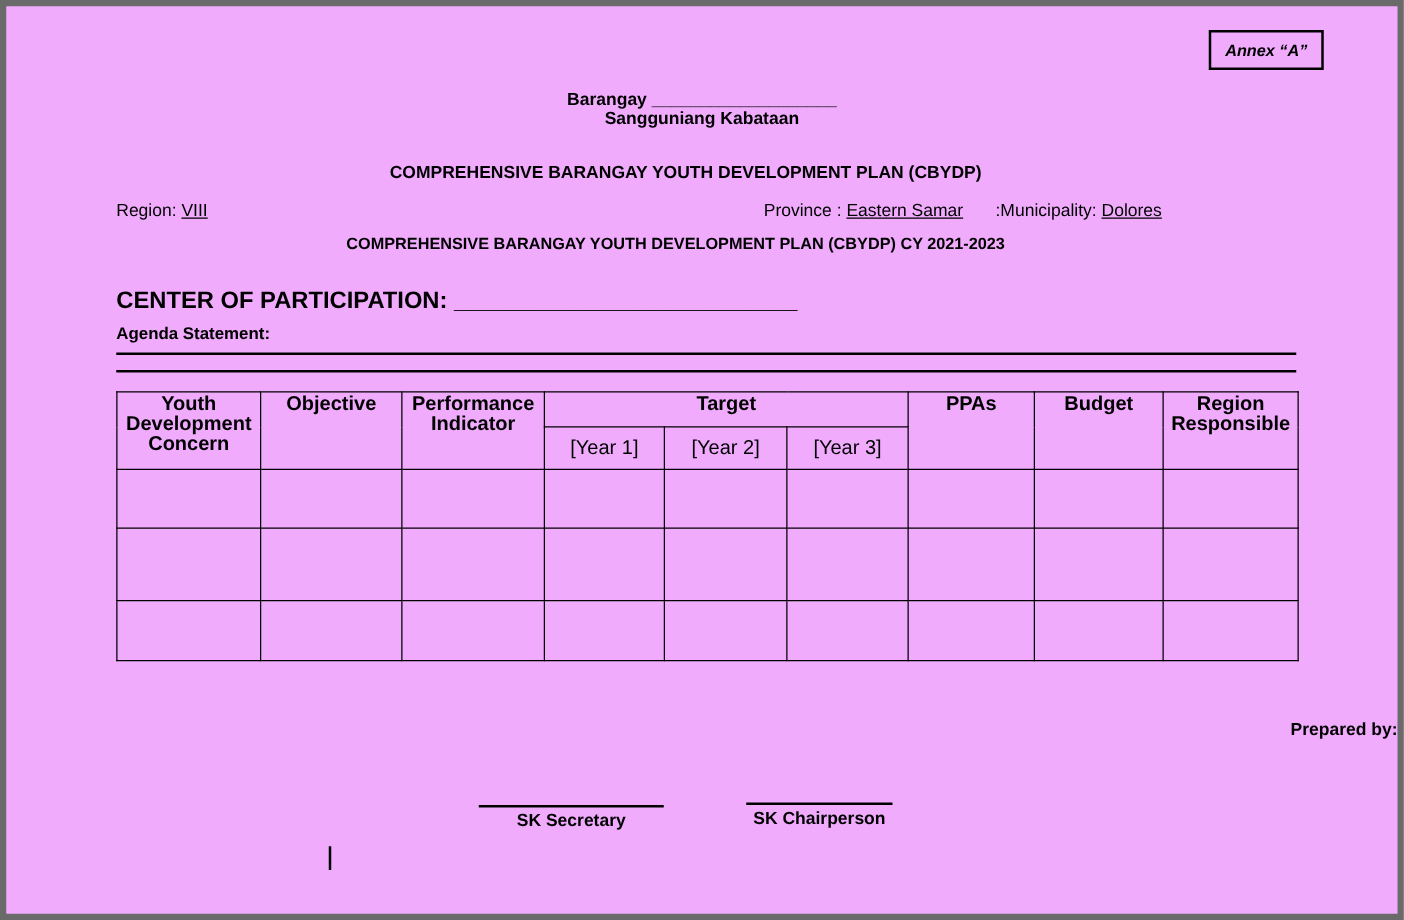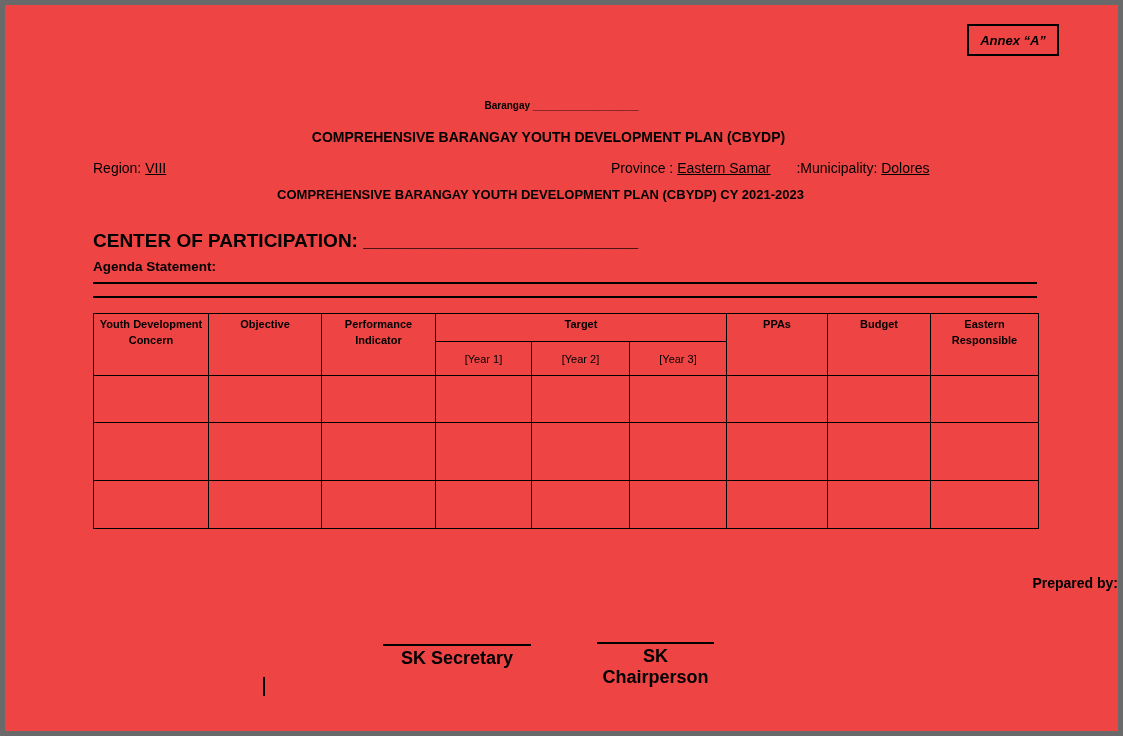--- a/index.html
+++ b/index.html
@@ -6,45 +6,45 @@
   html, body { width: 1123px; height: 736px; }
   body {
     font-family: "Liberation Sans", "DejaVu Sans", sans-serif;
     color: #000;
     background: #fff;
   }
   .page {
     position: relative;
     width: 1123px;
     height: 736px;
-    background: #ef4444;
+    background: #f0abfc;
     border: 5px solid #6a6a6a;
     overflow: hidden;
   }
   .annex-box {
     position: absolute;
     top: 19px;
     right: 59px;
     width: 92px;
     height: 32px;
     border: 2px solid #000;
     display: flex;
     align-items: center;
     justify-content: center;
     font-size: 13px;
     font-weight: bold;
     font-style: italic;
   }
   .doc-header {
     position: absolute;
-    top: 93px;
-    left: 0; right: 0;
-    text-align: center;
-    font-weight: bold;
-    font-size: 10px;
+    top: 67px;
+    left: 0; right: 0;
+    text-align: center;
+    font-weight: bold;
+    font-size: 14px;
     line-height: 15px;
   }
   .doc-title {
     position: absolute;
     top: 124px;
     left: 0; right: 0;
     padding-right: 26px;
     text-align: center;
     font-weight: bold;
     font-size: 14px;
@@ -94,21 +94,21 @@
   table.plan-table {
     position: absolute;
     top: 308px;
     left: 88px;
     width: 945px;
     border-collapse: collapse;
     table-layout: fixed;
   }
   .plan-table th, .plan-table td {
     border: 1.5px solid #000;
-    font-size: 11px;
+    font-size: 16px;
     text-align: center;
   }
   .plan-table th {
     font-weight: bold;
     vertical-align: top;
     padding-top: 2px;
     line-height: 16px;
   }
   .plan-table th.year-cell {
     font-weight: normal;
@@ -126,21 +126,21 @@
     left: 0; right: 0;
     text-align: right;
     font-weight: bold;
     font-size: 14px;
   }
   .sig {
     position: absolute;
     border-top: 2px solid #000;
     text-align: center;
     font-weight: bold;
-    font-size: 18px;
+    font-size: 14px;
     padding-top: 2px;
   }
   .sig-secretary { top: 639px; left: 378px; width: 148px; }
   .sig-chairperson { top: 637px; left: 592px; width: 117px; }
   .text-cursor {
     position: absolute;
     top: 672px;
     left: 258px;
     width: 2px;
     height: 19px;
@@ -154,20 +154,21 @@
 
   <div class="annex-box">
     <span>Annex “A”</span>
   </div>
 
   <div class="doc-header">
     <div>
       <span>Barangay</span>
       <span>___________________</span>
     </div>
+    <div>Sangguniang Kabataan</div>
   </div>
 
   <div class="doc-title">COMPREHENSIVE BARANGAY YOUTH DEVELOPMENT PLAN (CBYDP)</div>
 
   <div class="location-row">
     <span class="region">
       <span>Region:</span>
       <span class="u">VIII</span>
     </span>
     <span class="prov-group">
@@ -202,21 +203,21 @@
         <col style="width:108px">
     </colgroup>
     <thead>
       <tr class="hdr-row-1">
         <th rowspan="2">Youth Development Concern</th>
         <th rowspan="2">Objective</th>
         <th rowspan="2">Performance Indicator</th>
         <th colspan="3">Target</th>
         <th rowspan="2">PPAs</th>
         <th rowspan="2">Budget</th>
-        <th rowspan="2">Eastern Responsible</th>
+        <th rowspan="2">Region Responsible</th>
       </tr>
       <tr class="hdr-row-2">
         <th class="year-cell">[Year 1]</th>
         <th class="year-cell">[Year 2]</th>
         <th class="year-cell">[Year 3]</th>
       </tr>
     </thead>
     <tbody>
         <tr>
           <td></td>

